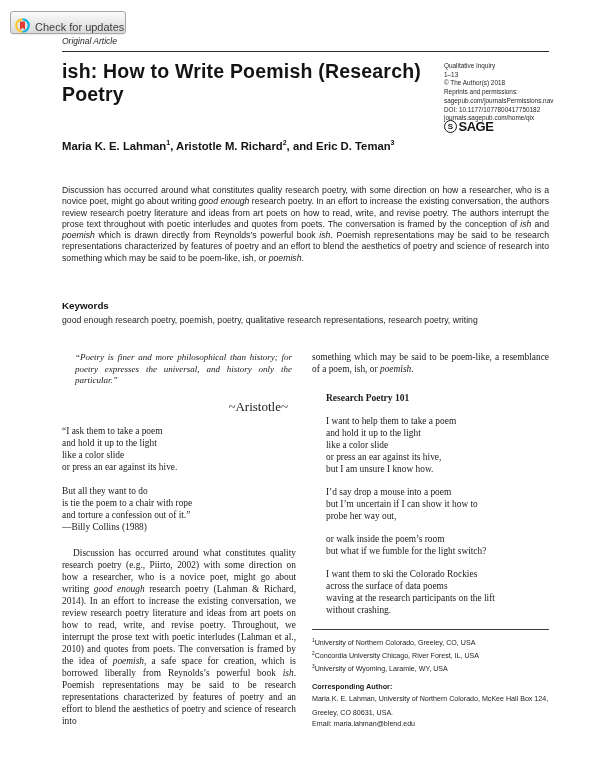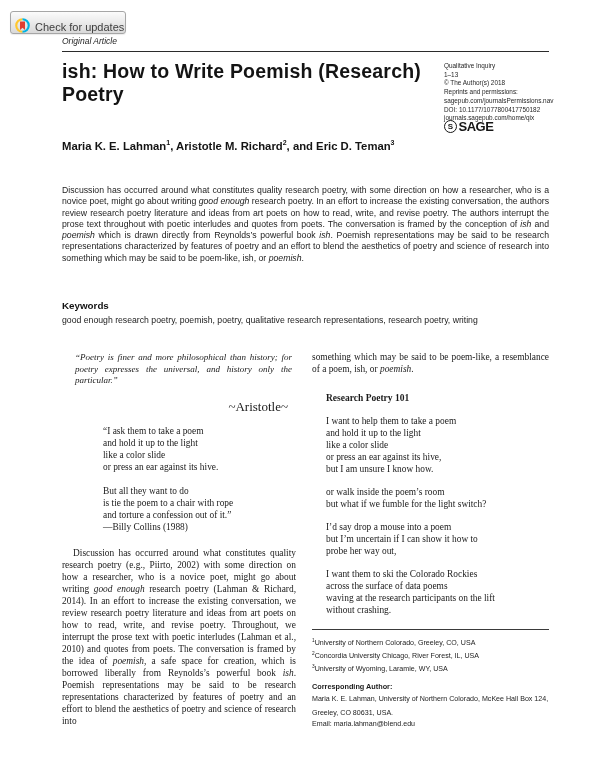--- a/index.html
+++ b/index.html
@@ -71,21 +71,21 @@
     position: absolute; top: 351px;
     font-family: "Liberation Serif", serif;
     font-size: 9.4px; line-height: 12px; color: #1a1a1a;
   }
   .col-left { left: 62px; width: 234px; }
   .col-right { left: 312px; width: 237px; }
 
   .epigraph { font-size: 9px; line-height: 11.5px; margin: 1px 4px 6px 13px; text-align: justify; }
   .attribution { text-align: right; margin: 14px 8px 0 0; font-size: 13px; }
   .poem-heading { margin-top: 18px; font-size: 9.5px; }
-  .stanza { margin-top: 12px; margin-left: 41px; }
+  .stanza { margin-top: 12px; }
   .body-par { margin-top: 14px; text-align: justify; text-indent: 11px; }
 
   .continuation { text-align: justify; }
   .poem-heading-r { margin: 17px 0 0 14px; font-weight: bold; font-size: 9.5px; }
   .stanza-r { margin: 11px 0 0 14px; }
 
   
   .footnotes {
     position: absolute; left: 312px; top: 629px; width: 237px;
     font-family: "Liberation Sans", sans-serif; color: #1c1c1c;
@@ -146,22 +146,22 @@
     <div class="attribution">~Aristotle~</div>
     <div class="stanza">“I ask them to take a poem<br>and hold it up to the light<br>like a color slide<br>or press an ear against its hive.</div>
     <div class="stanza">But all they want to do<br>is tie the poem to a chair with rope<br>and torture a confession out of it.”<br>—Billy Collins (1988)</div>
     <div class="body-par"><span>Discussion has occurred around what constitutes quality research poetry (e.g., Piirto, 2002) with some direction on how a researcher, who is a novice poet, might go about writing </span><span style="font-style: italic;">good enough</span><span> research poetry (Lahman &amp; Richard, 2014). In an effort to increase the existing conversation, we review research poetry literature and ideas from art poets on how to read, write, and revise poetry. Throughout, we interrupt the prose text with poetic interludes (Lahman et al., 2010) and quotes from poets. The conversation is framed by the idea of </span><span style="font-style: italic;">poemish</span><span>, a safe space for creation, which is borrowed liberally from Reynolds’s powerful book </span><span style="font-style: italic;">ish</span><span>. Poemish representations may be said to be research representations characterized by features of poetry and an effort to blend the aesthetics of poetry and science of research into</span></div>
   </div>
 
   <div class="col col-right">
     <div class="continuation"><span>something which may be said to be poem-like, a resemblance of a poem, ish, or </span><span style="font-style: italic;">poemish</span><span>.</span></div>
     <div class="poem-heading-r">Research Poetry 101</div>
     <div class="stanza-r">I want to help them to take a poem<br>and hold it up to the light<br>like a color slide<br>or press an ear against its hive,<br>but I am unsure I know how.</div>
+    <div class="stanza-r">I’d say drop a mouse into a poem<br>but I’m uncertain if I can show it how to<br>probe her way out,</div>
     <div class="stanza-r">or walk inside the poem’s room<br>but what if we fumble for the light switch?</div>
-    <div class="stanza-r">I’d say drop a mouse into a poem<br>but I’m uncertain if I can show it how to<br>probe her way out,</div>
     <div class="stanza-r">I want them to ski the Colorado Rockies<br>across the surface of data poems<br>waving at the research participants on the lift<br>without crashing.</div>
   </div>
 
   <div class="footnotes">
     <div class="fn-rule"></div>
     <div class="affil"><sup>1</sup><span>University of Northern Colorado, Greeley, CO, USA</span></div>
     <div class="affil"><sup>2</sup><span>Concordia University Chicago, River Forest, IL, USA</span></div>
     <div class="affil"><sup>3</sup><span>University of Wyoming, Laramie, WY, USA</span></div>
     <div class="corr-heading">Corresponding Author:</div>
     <div class="corr-text">Maria K. E. Lahman, University of Northern Colorado, McKee Hall Box 124, Greeley, CO 80631, USA.</div>

